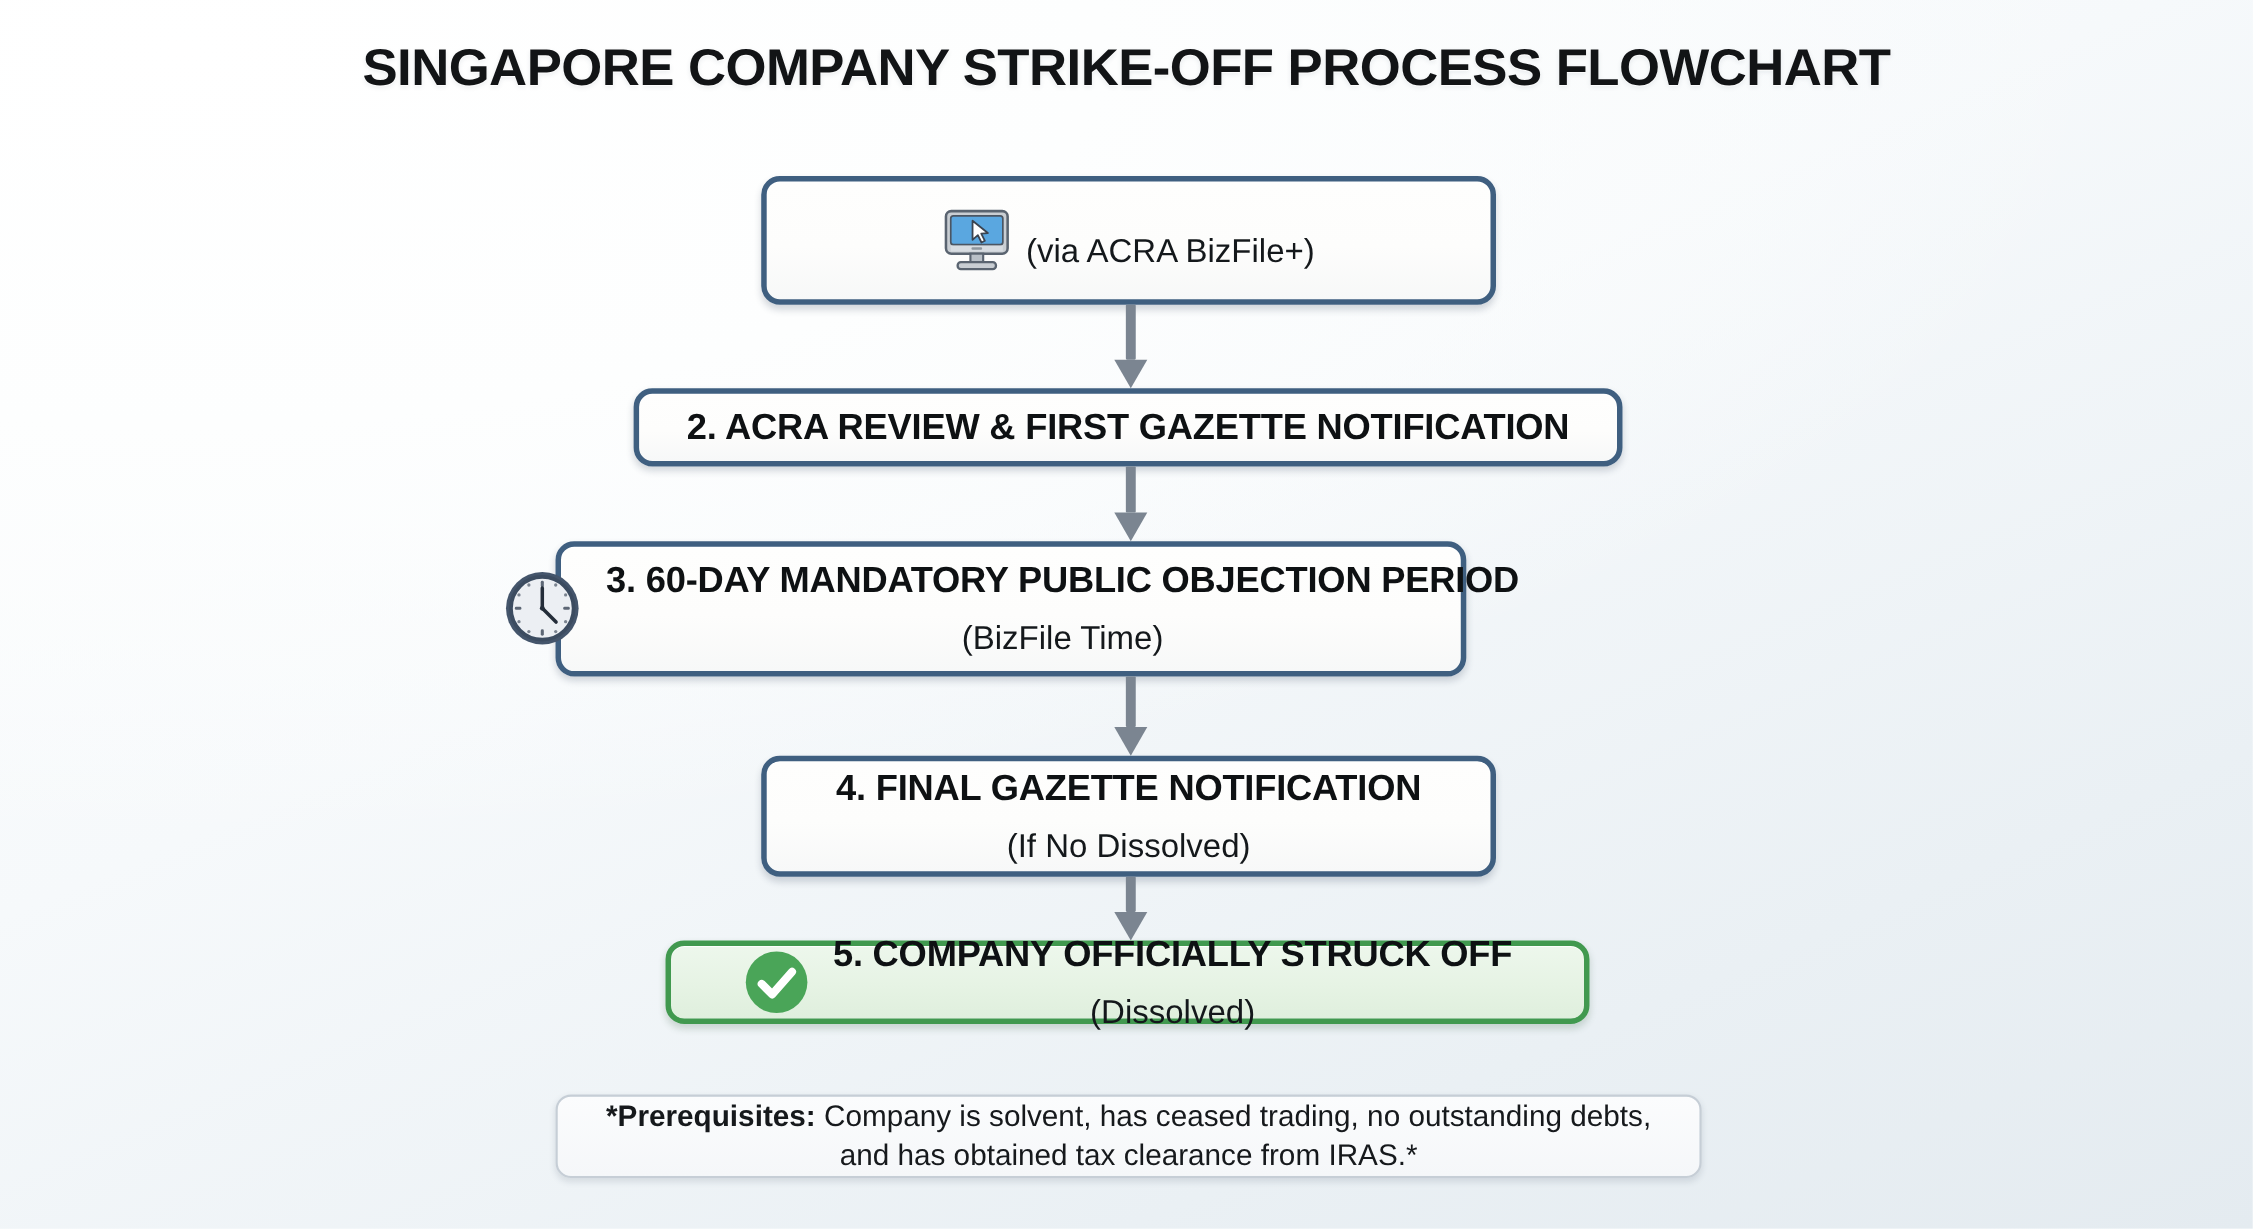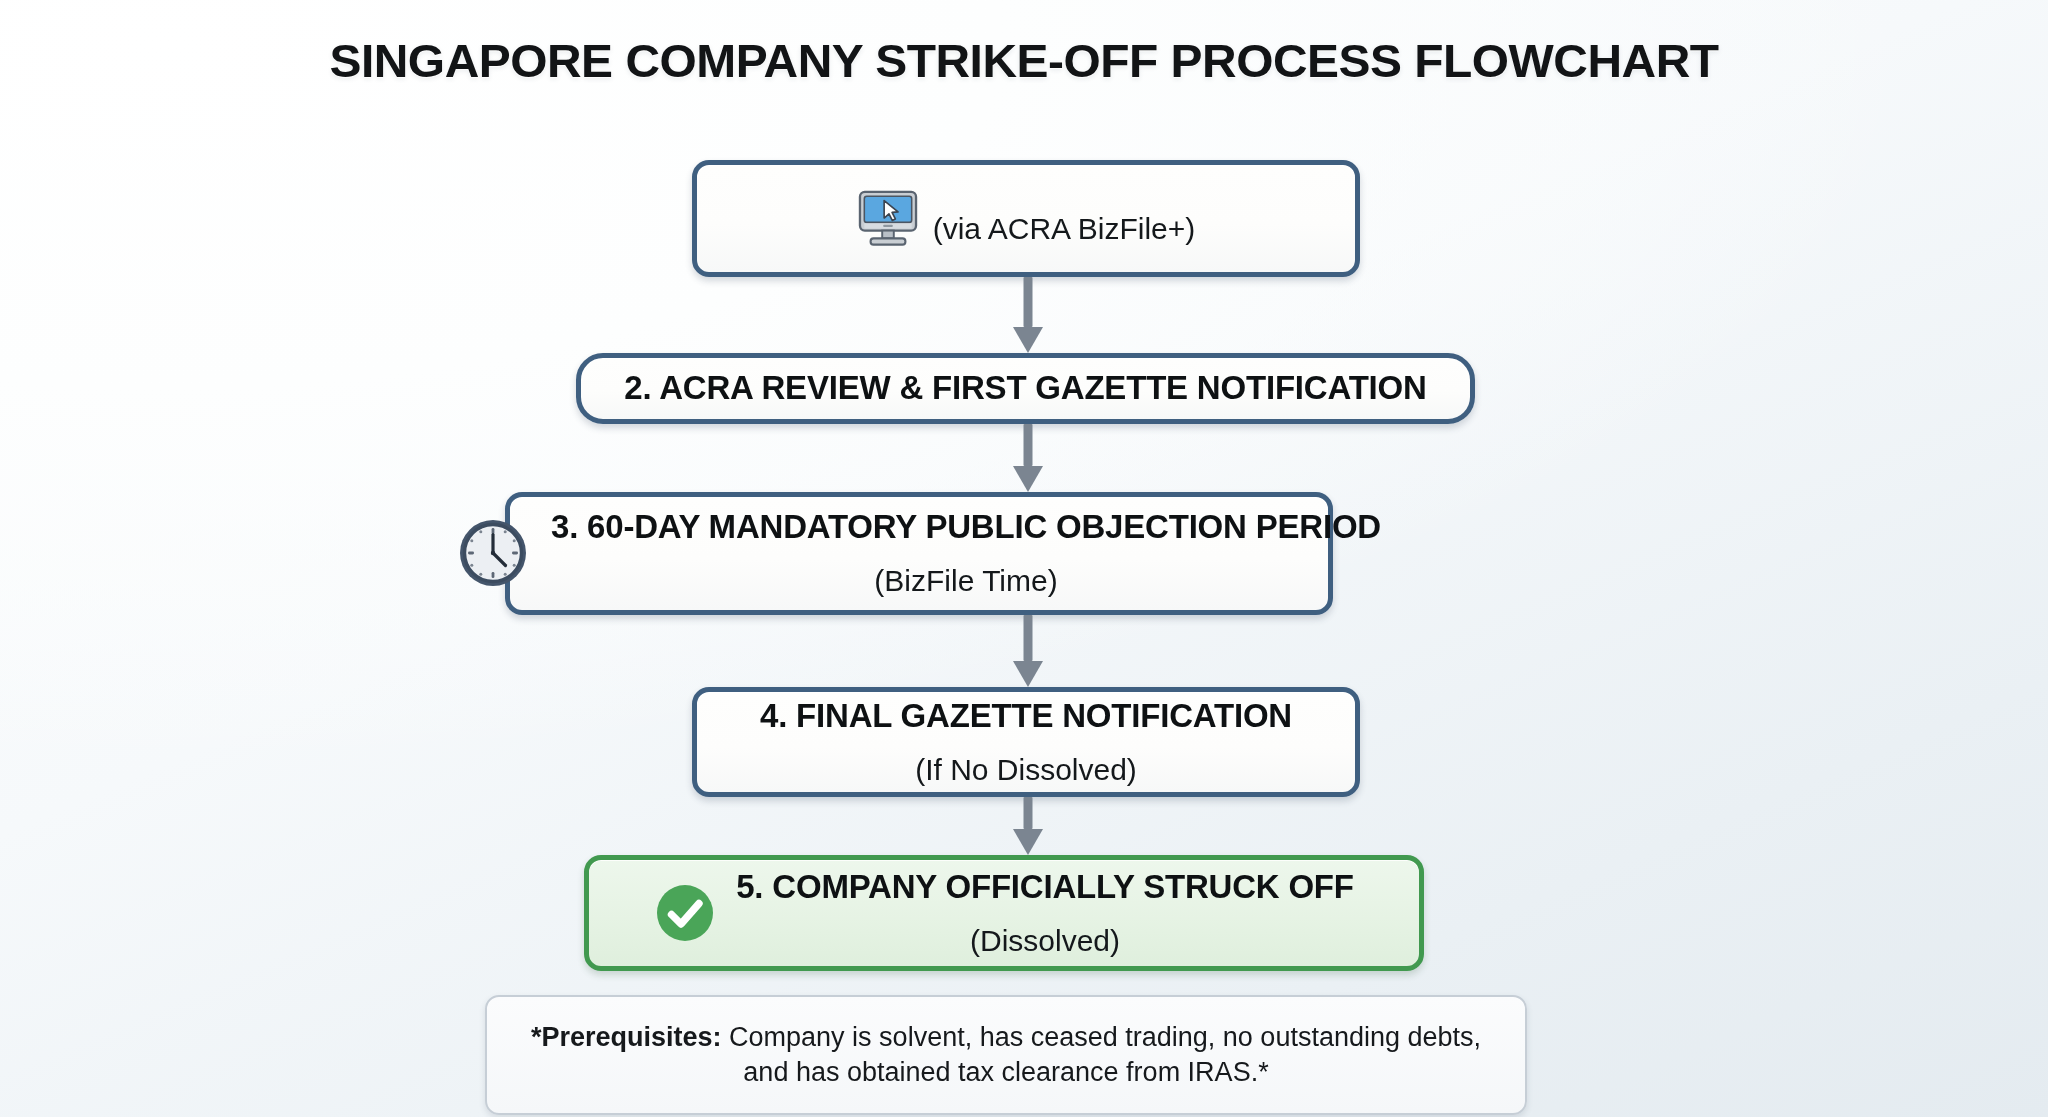--- a/index.html
+++ b/index.html
@@ -51,33 +51,33 @@
     letter-spacing:-0.2px;white-space:nowrap;
     transform:scaleX(1.0);
   }
   .l2{
     font-size:30px;font-weight:400;color:#14181b;
     white-space:nowrap;margin-top:20px;
   }
 
   
   #node1{left:692px;top:160px;width:668px;height:117px;}
-  #node2{left:576px;top:353px;width:899px;height:71px;border-radius:27px;}
+  #node2{left:576px;top:353px;width:899px;height:71px;}
   #node3{left:505px;top:492px;width:828px;height:123px;}
   #node4{left:692px;top:687px;width:668px;height:110px;}
   #node5{
-    left:584px;top:855px;width:840px;height:116px;
+    left:605px;top:855px;width:840px;height:76px;
     border-color:#41994f;
     background:linear-gradient(180deg,#edf7ec 0%,#e6f3e4 55%,#dfefdd 100%);
     box-shadow:0 4px 7px rgba(50,90,60,.20), 0 1px 0 rgba(255,255,255,.8) inset;
   }
 
   
   #footnote{
-    position:absolute;left:485px;top:995px;width:1042px;height:120px;
+    position:absolute;left:505px;top:995px;width:1042px;height:76px;
     box-sizing:border-box;
     border:2px solid #c6ced6;
     border-radius:14px;
     background:linear-gradient(180deg,#fbfcfd 0%,#f5f7f9 100%);
     box-shadow:0 3px 6px rgba(44,62,84,.13);
     display:flex;align-items:center;justify-content:center;
     padding:0 26px;
   }
   #footnote .fnText{
     text-align:center;font-size:27px;line-height:1.28;color:#16191c;

